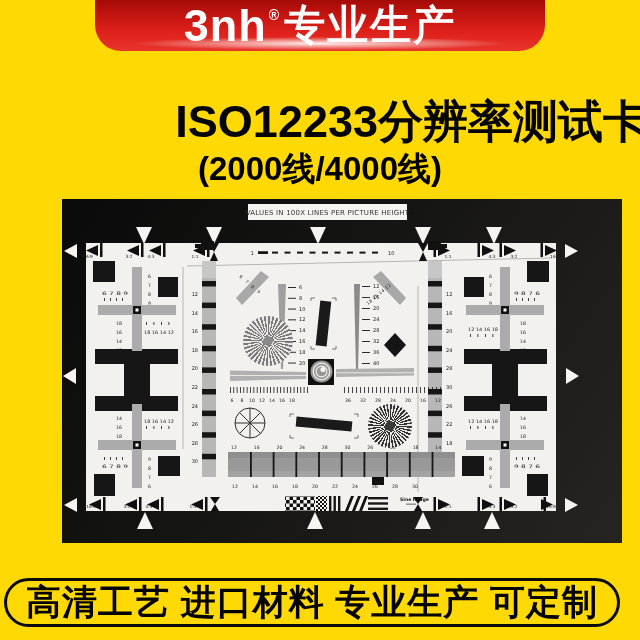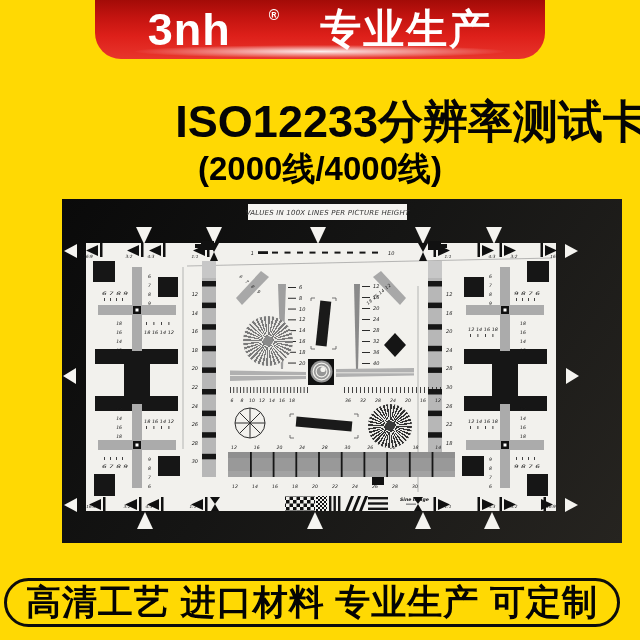--- a/index.html
+++ b/index.html
@@ -1,31 +1,31 @@
 <!DOCTYPE html>
 <html><head>
 <meta charset="utf-8">
 <style>
   html,body{margin:0;padding:0}
   body{width:640px;height:640px;background:#FFD903;overflow:hidden;position:relative;
        font-family:"Liberation Sans","DejaVu Sans",sans-serif;}
-  .banner{position:absolute;left:95px;top:0;width:450px;height:59px;border-radius:0 0 26px 26px;
+  .banner{position:absolute;left:95px;top:0;width:450px;height:51px;border-radius:0 0 26px 26px;
           background:linear-gradient(180deg,#a30b07 0%,#c41410 30%,#de201a 62%,#e8352c 100%);
-          display:flex;align-items:center;justify-content:center;color:#fff;gap:36px;}
+          display:flex;align-items:center;justify-content:center;color:#fff;}
   .shine{position:absolute;left:40px;right:40px;bottom:1px;height:13px;border-radius:50%;
          background:radial-gradient(ellipse at center,rgba(255,255,255,.92),rgba(255,255,255,0) 72%);}
   .brand{font-size:45px;font-weight:900;letter-spacing:1px;position:relative;z-index:1}
   .reg{font-size:14px;font-weight:700;align-self:flex-start;padding-top:7px;margin:0 5px 0 2px;position:relative;z-index:1}
   .store{font-size:41px;font-weight:900;letter-spacing:2px;position:relative;z-index:1}
   .title{position:absolute;top:84px;left:0;width:640px;text-align:right;margin:8px;
          font-size:45px;font-weight:900;color:#050505;}
   .subtitle{position:absolute;top:147px;left:0;width:640px;text-align:center;
             font-size:33px;font-weight:700;color:#000000;}
   .chart{position:absolute;left:62px;top:199px;width:560px;height:344px;
-         background:linear-gradient(125deg,#0a0a0a,#151514 45%,#262420);font-style:italic;}
+         background:linear-gradient(125deg,#0a0a0a,#151514 45%,#262420);}
   .chart svg{position:absolute;left:0;top:0}
   .star{position:absolute;border-radius:50%}
   #star1{left:181px;top:117px;width:50px;height:50px;
          background:radial-gradient(circle,#8a8a8a 0 13%,rgba(0,0,0,0) 14%),
                     repeating-conic-gradient(#7b7b7b 0deg 5deg,#e9e8e4 5deg 10deg);}
   #star2{left:306px;top:205px;width:44px;height:44px;
          background:radial-gradient(circle,#3a3a3a 0 15%,rgba(0,0,0,0) 16%),
                     repeating-conic-gradient(#333333 0deg 5deg,#e9e8e4 5deg 10deg);}
   .pill{position:absolute;left:4px;top:578px;width:616px;height:49px;box-sizing:border-box;
         border:3px solid #0c0c0c;border-radius:26px;background:#FFD903;

